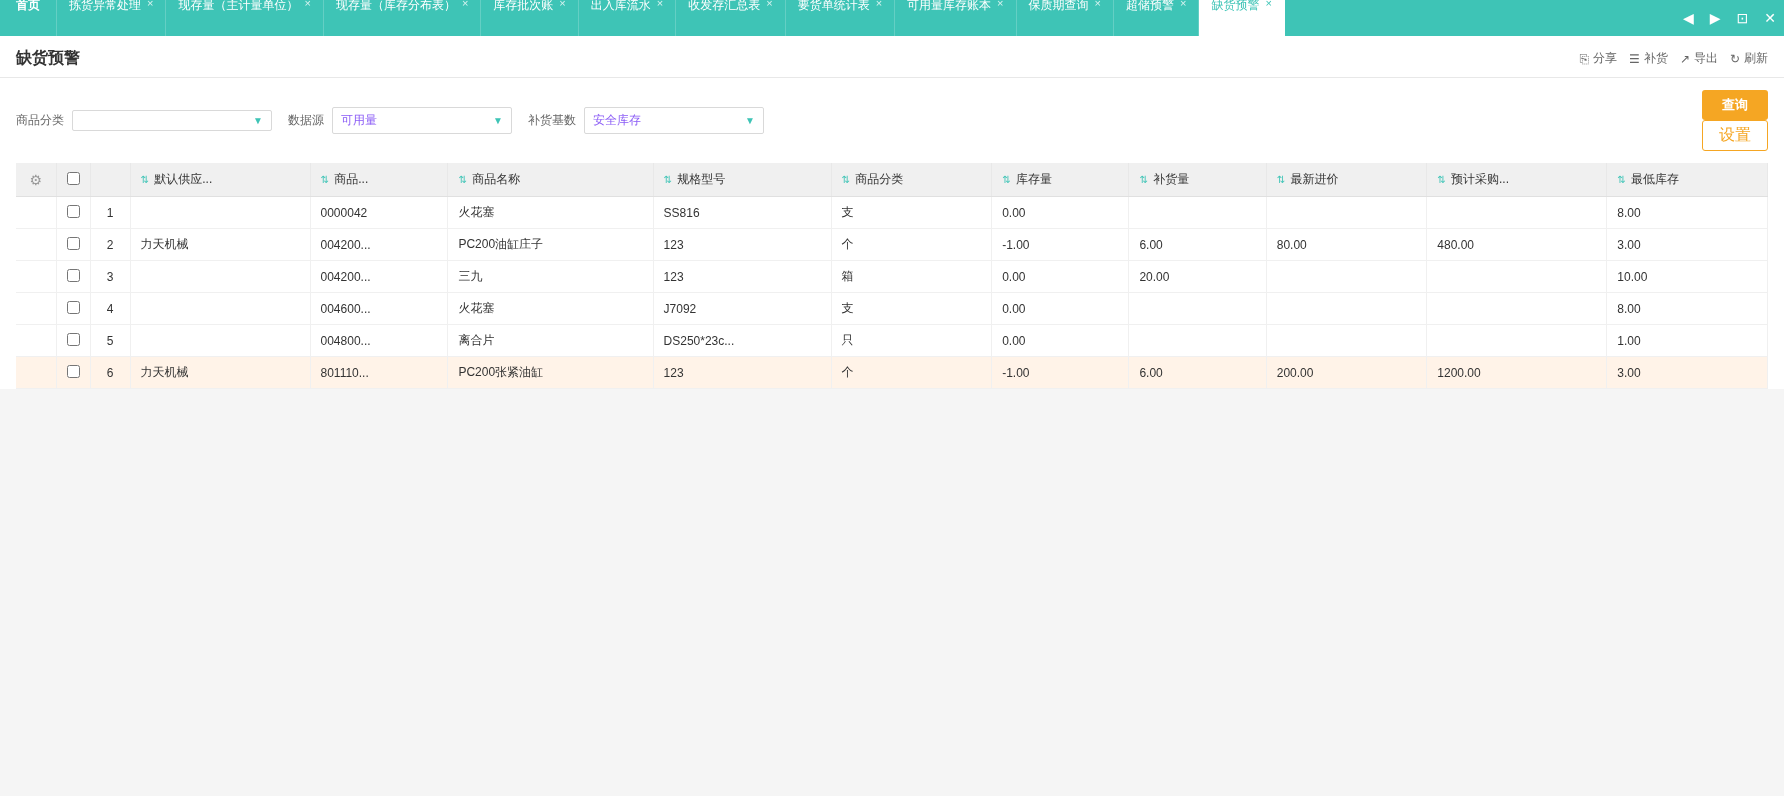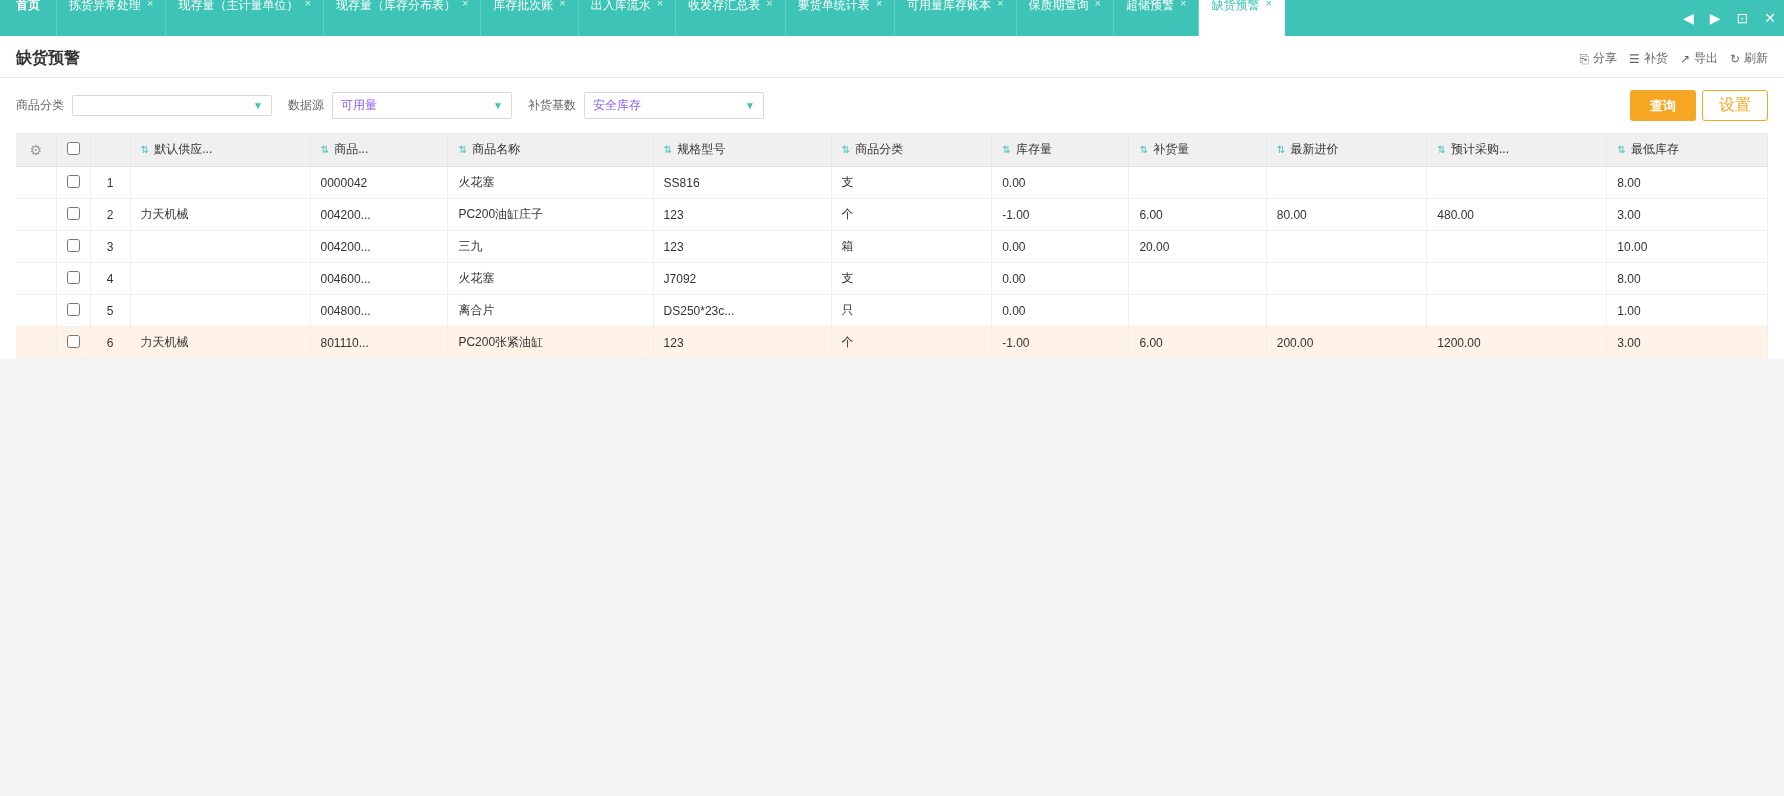--- a/index.html
+++ b/index.html
@@ -111,22 +111,21 @@
       background: #fff;
       justify-content: space-between;
     }
     .filter-select-wide { min-width: 200px; }
     .filter-select-medium { min-width: 180px; }
     .filter-select .chevron { color: #3ec4b6; font-size: 10px; }
     .filter-select .value-text { color: #8b5cf6; font-size: 12px; }
     .filter-actions {
       margin-left: auto;
       display: flex;
-      flex-direction: row;
-      gap: 6px;
+      flex-direction: column;
     }
     .btn-query {
       background: #f5a623;
       color: #fff;
       border: none;
       border-radius: 3px;
       padding: 6px 20px;
       cursor: pointer;
       font-size: 13px;
       font-weight: bold;

